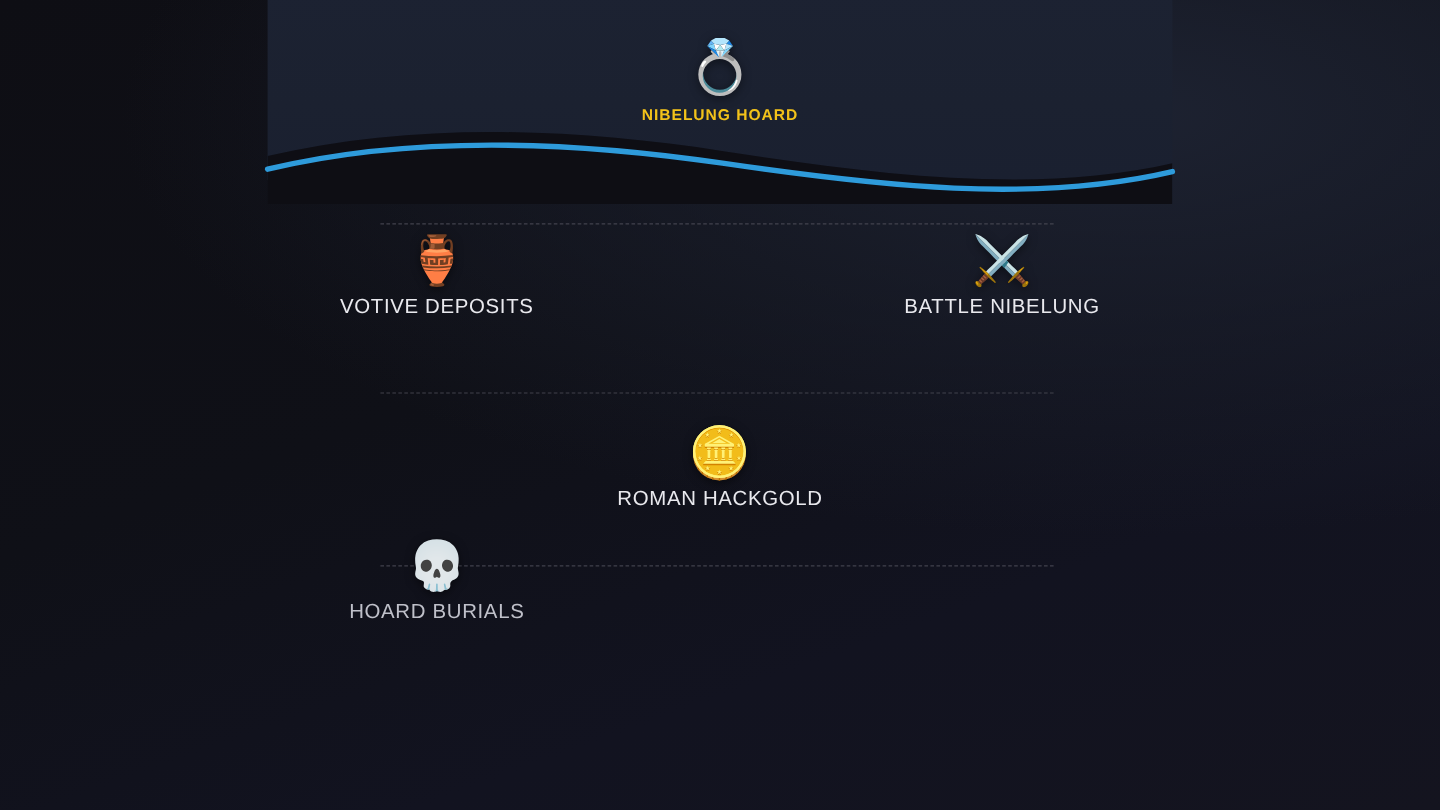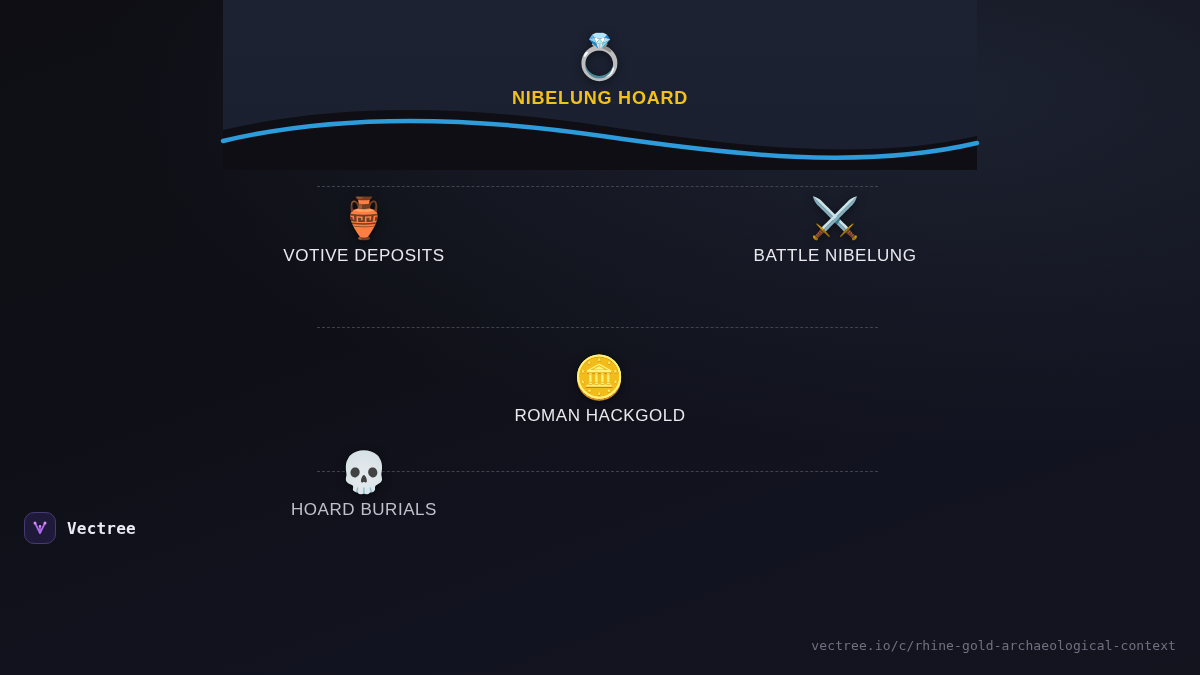--- a/index.html
+++ b/index.html
@@ -79,21 +79,21 @@
     color:#e9e9ee;
     white-space:nowrap;
   }
 
   .node-root  { left:500px; top:34px; }
   .node-root .glyph { font-size:44px; line-height:46px; height:46px; }
   .node-root .caption {
     margin-top:8px;
     color:#f2c21a;
     font-weight:700;
-    font-size:18px;
+    font-size:13px;
     letter-spacing:.8px;
   }
 
   .node-votive { left:264px; top:196px; }
   .node-battle { left:735px; top:196px; }
   .node-coin   { left:500px; top:356px; }
   .node-coin .glyph { font-size:42px; }
   .node-skull  { left:264px; top:450px; }
   .node-skull .caption { color:#bfc0c9; }
 
@@ -184,29 +184,16 @@
   <div class="node node-coin">
     <span class="glyph">🪙</span>
     <span class="caption">ROMAN HACKGOLD</span>
   </div>
 
   <div class="node node-skull">
     <span class="glyph">💀</span>
     <span class="caption">HOARD BURIALS</span>
   </div>
 
-  <div class="brand-row">
-    <span class="brand-logo">
-      <svg width="20" height="20" viewBox="0 0 20 20" aria-hidden="true">
-        <path d="M5 5 L10 15 L15 5" fill="none" stroke="#b46cf0" stroke-width="1.7" stroke-linecap="round" stroke-linejoin="round"></path>
-        <path d="M10 15 L10 9" fill="none" stroke="#b46cf0" stroke-width="1.5" stroke-linecap="round"></path>
-        <circle cx="5" cy="5" r="1.5" fill="#d98cf5"></circle>
-        <circle cx="15" cy="5" r="1.5" fill="#d98cf5"></circle>
-        <circle cx="10" cy="8.2" r="1.2" fill="#d98cf5"></circle>
-      </svg>
-    </span>
-    <span class="brand-name">Vectree</span>
-  </div>
 
 
-  <div class="url">vectree.io/c/rhine-gold-archaeological-context</div>
 
 </div>
 
 </body></html>

